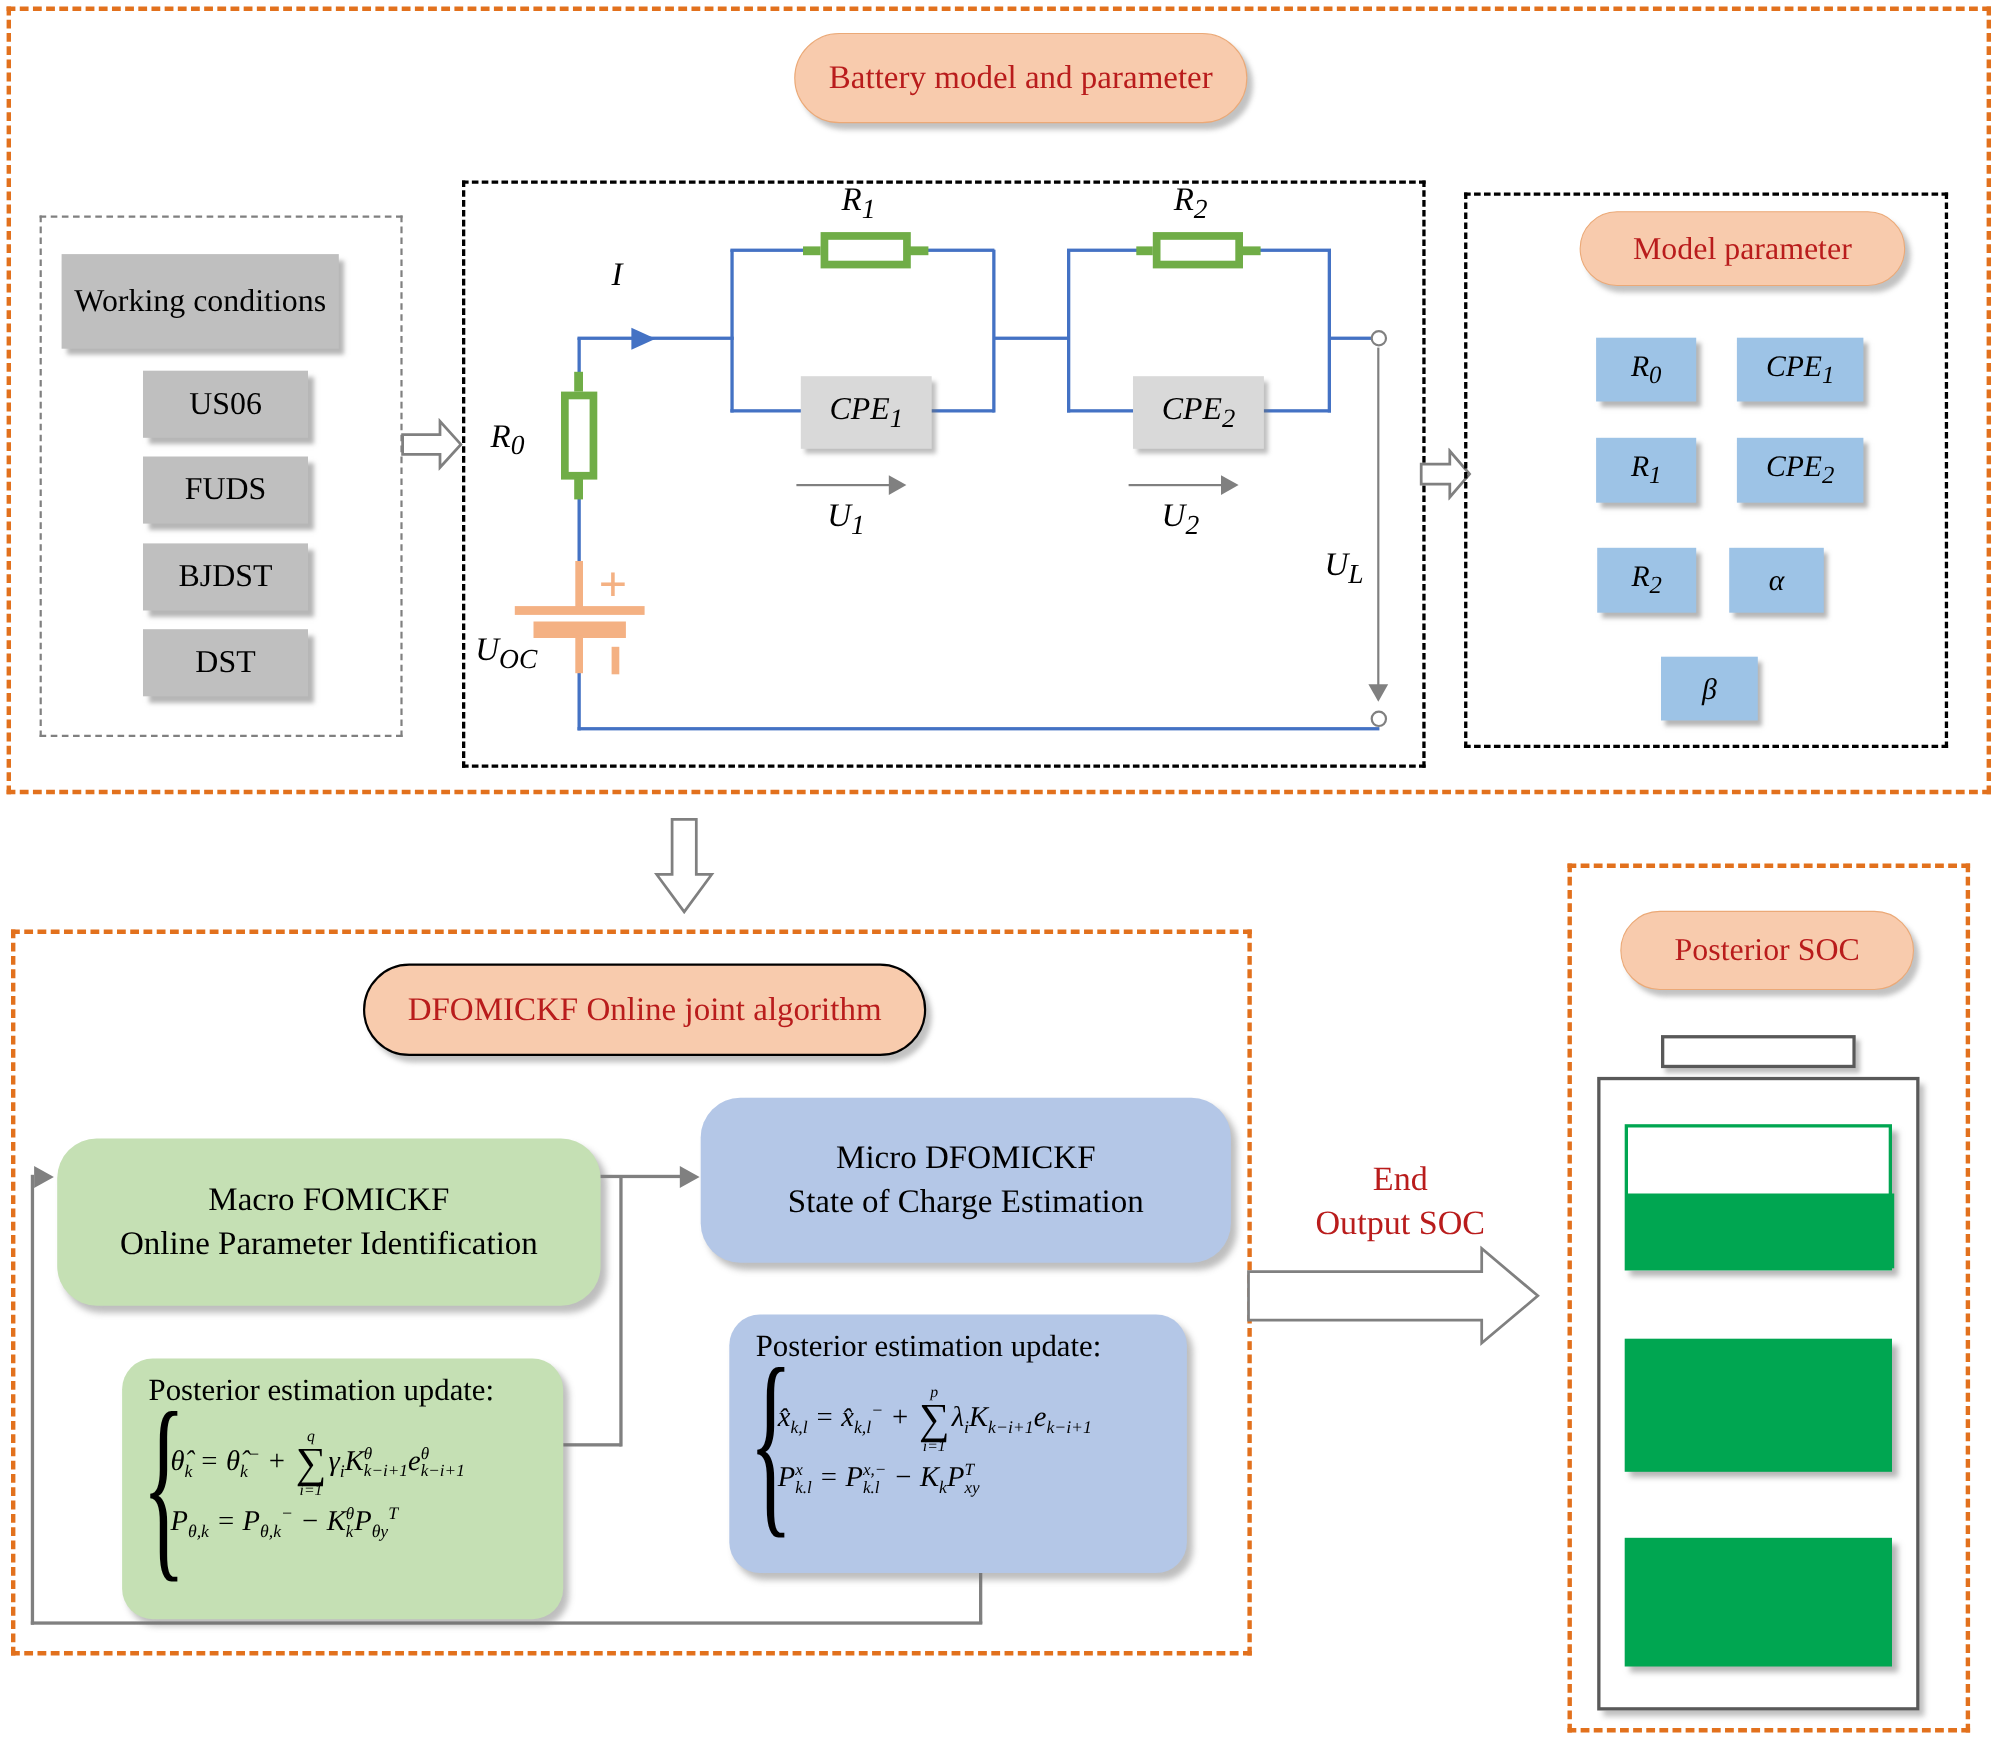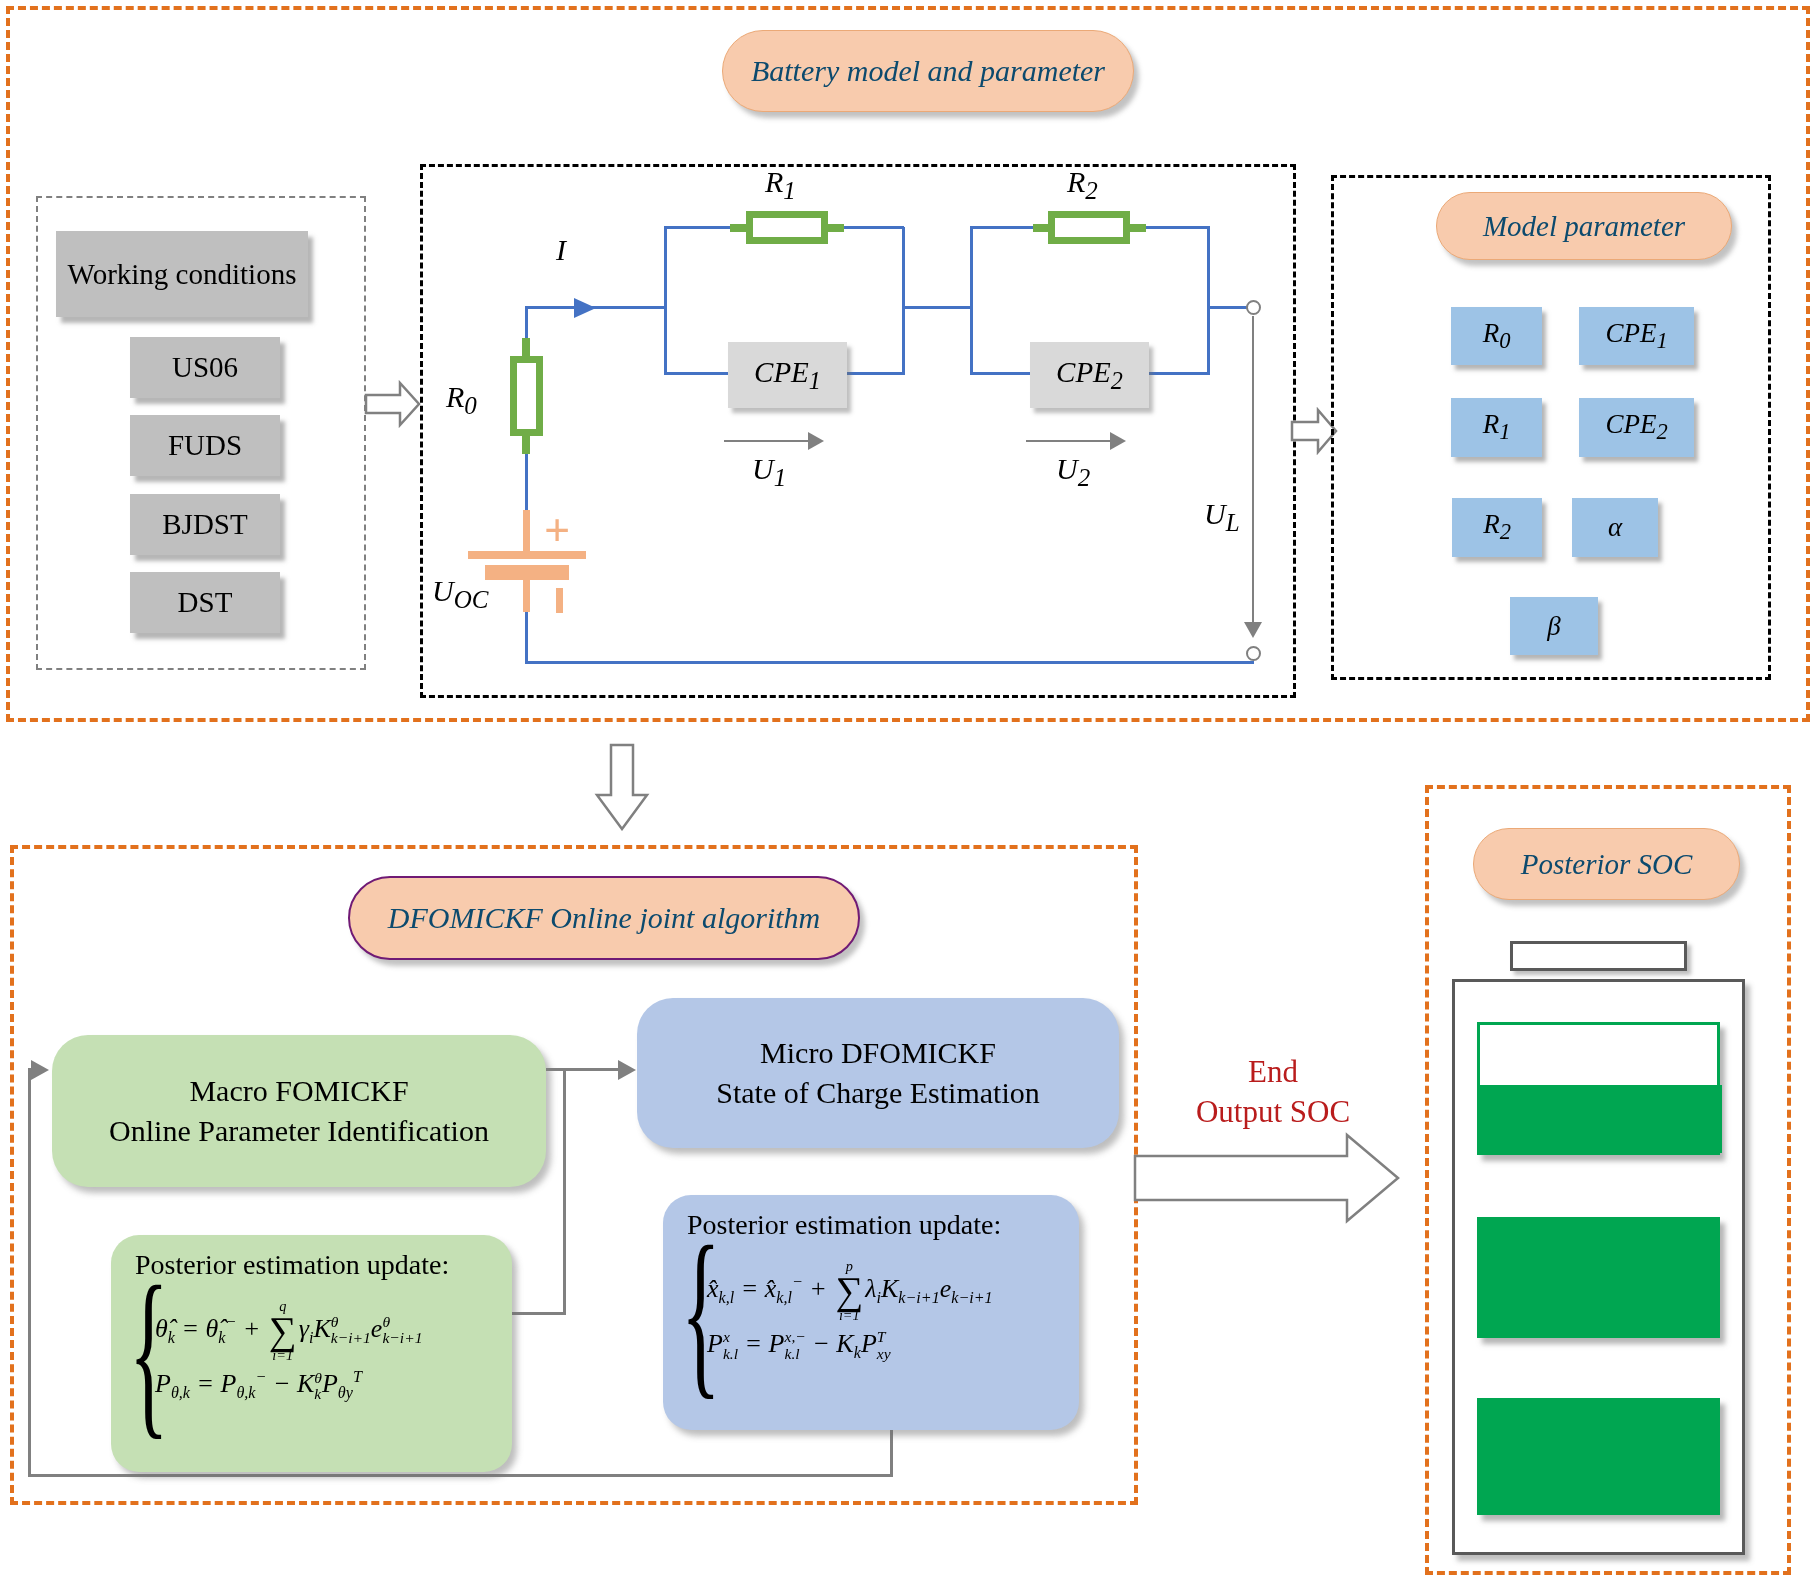--- a/index.html
+++ b/index.html
@@ -8,22 +8,22 @@
     --resistor_green:#70AD47; --battery_peach:#F4B183; --soc_green:#00A651; --line_gray:#808080;
   }
   *{margin:0;padding:0;box-sizing:border-box;}
   body{background:#fff;font-family:"Liberation Serif", serif;}
   #canvas{position:relative;width:1817px;height:1579px;background:#fff;overflow:hidden;}
   .abs{position:absolute;}
   .dashed-orange{border:4px dashed var(--accent_orange);}
   .dashed-black{border:3px dashed #000;}
   .dashed-gray{border:2px dashed var(--line_gray);}
   .pill{background:var(--peach);border:1px solid #eba977;border-radius:44px;
-        display:flex;align-items:center;justify-content:center;font-size:30px;color:#0c4a6e;
-        box-shadow:5px 6px 5px rgba(120,120,120,0.45);font-style:italic;}
+        display:flex;align-items:center;justify-content:center;font-size:30px;color:#b91c1c;
+        box-shadow:5px 6px 5px rgba(120,120,120,0.45);}
   .graybox{background:var(--gray_box);display:flex;align-items:center;justify-content:center;
         font-size:29px;color:#000;box-shadow:5px 6px 4px rgba(110,110,110,0.5);text-align:center;}
   .parambox{background:var(--param_blue);display:flex;align-items:center;justify-content:center;
         font-size:27px;font-style:italic;color:#000;box-shadow:4px 5px 4px rgba(110,110,110,0.5);}
   .cpebox{background:var(--cpe_gray);display:flex;align-items:center;justify-content:center;
         font-size:29px;font-style:italic;color:#000;box-shadow:4px 5px 4px rgba(110,110,110,0.45);}
   .roundbox{border-radius:36px;display:flex;flex-direction:column;align-items:center;justify-content:center;
         font-size:30px;color:#000;box-shadow:5px 6px 6px rgba(110,110,110,0.45);text-align:center;line-height:1.35;}
   .macro{background:var(--green_box);margin-top:40px;}
   .micro{background:var(--blue_box);}
@@ -197,21 +197,21 @@
   <div class="abs parambox" style="left:1510px;top:597px;width:88px;height:58px;">
     <span>β</span>
   </div>
 
   <svg class="abs" style="left:594px;top:743px;" width="56" height="88" viewBox="0 0 56 88">
     <path d="M17 2 H39 V52 H53 L28 86 L3 52 H17 Z" fill="#fff" stroke="#808080" stroke-width="2.5"></path>
   </svg>
 
   <div class="abs dashed-orange" style="left:10px;top:845px;width:1128px;height:660px;"></div>
 
-  <div class="abs pill" style="left:348px;top:876px;width:512px;height:84px;border:2px solid #701a75;">
+  <div class="abs pill" style="left:330px;top:876px;width:512px;height:84px;border:2px solid #000000;">
     <span>DFOMICKF Online joint algorithm</span>
   </div>
 
   <div class="abs roundbox macro" style="left:52px;top:995px;width:494px;height:152px;">
     <div>Macro FOMICKF</div>
     <div>Online Parameter Identification</div>
   </div>
 
   <div class="abs roundbox micro" style="left:637px;top:998px;width:482px;height:150px;">
     <div>Micro DFOMICKF</div>

